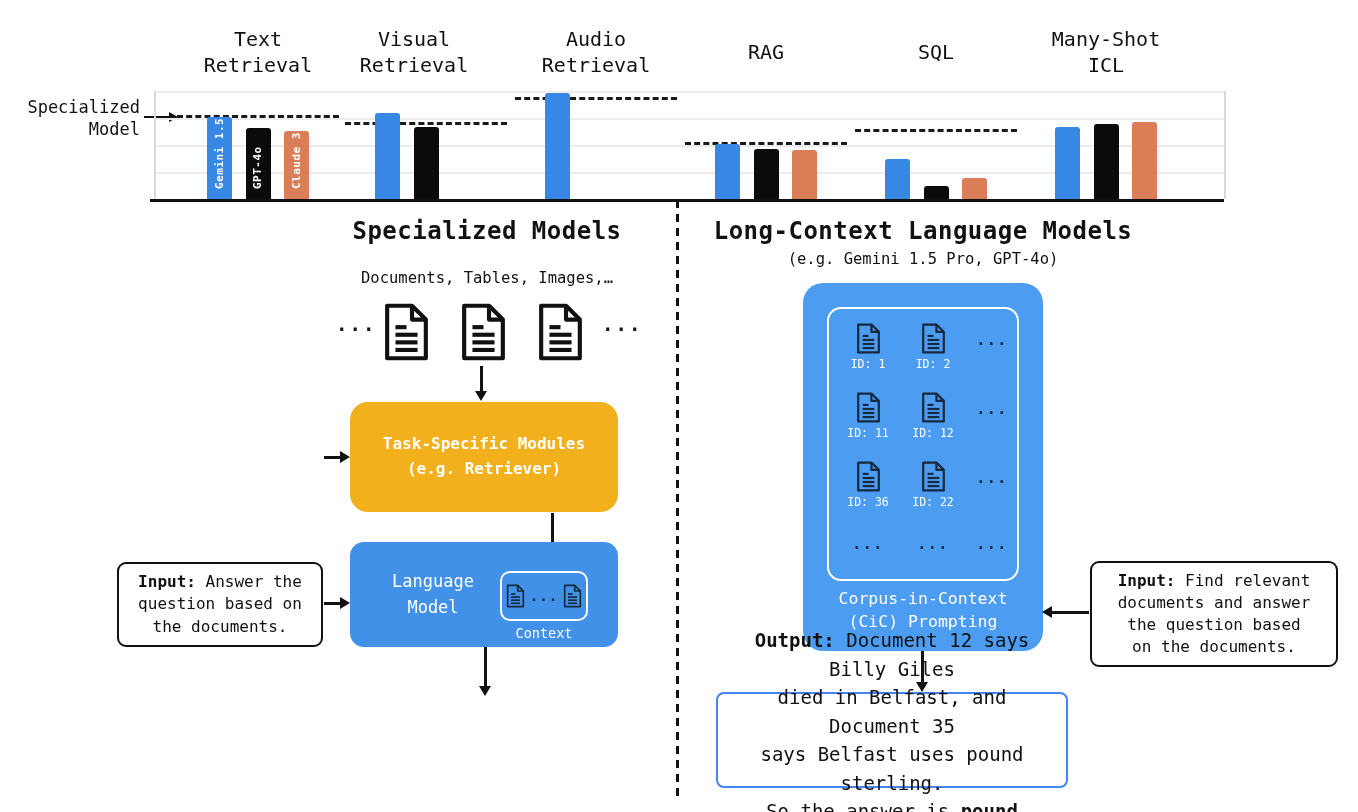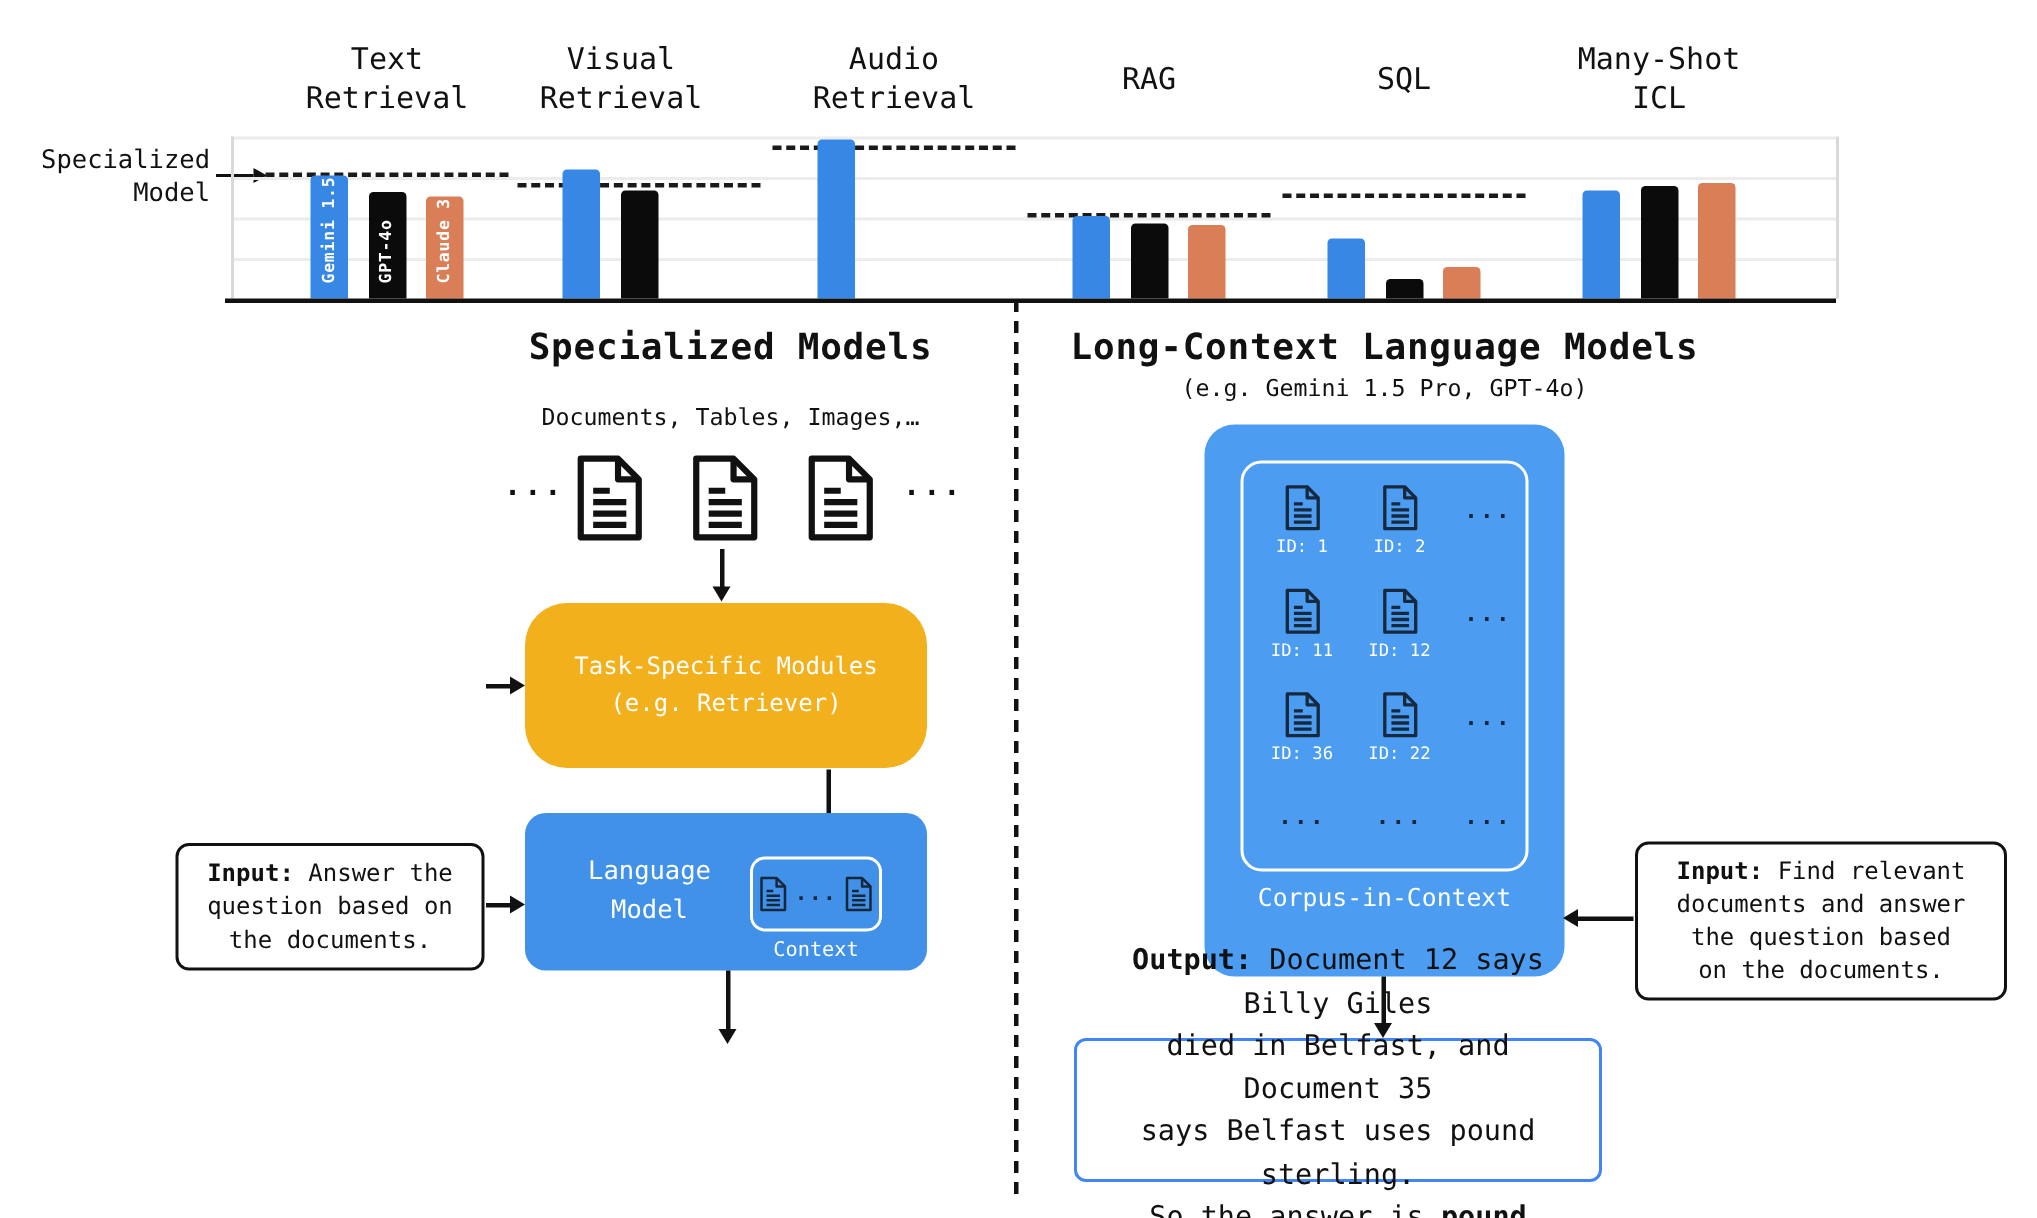--- a/index.html
+++ b/index.html
@@ -36,23 +36,23 @@
   
   .divider{position:absolute;left:676px;top:200px;width:3px;height:602px;
            background:repeating-linear-gradient(180deg,#111 0 8px,transparent 8px 14px);}
 
   
   .panel-title{position:absolute;text-align:center;font-size:24px;font-weight:bold;letter-spacing:.5px;}
   .panel-subtitle{position:absolute;text-align:center;font-size:15.5px;}
   .docs-ellipsis{position:absolute;font-size:19px;font-weight:bold;letter-spacing:2px;color:#111;}
   .doc-holder{position:absolute;line-height:0;}
 
-  .module-box{position:absolute;left:350px;top:402px;width:268px;height:110px;border-radius:28px;
+  .module-box{position:absolute;left:350px;top:402px;width:268px;height:110px;border-radius:18px;
               display:flex;flex-direction:column;align-items:center;justify-content:center;
-              color:#fff;font-size:16px;line-height:1.55;text-align:center;}
+              color:#fff;font-size:16px;line-height:1.55;text-align:center;font-weight:bold;}
   .code-box{position:absolute;left:188px;top:417px;width:135px;height:84px;background:#fff;
             border:2.5px solid #111;border-radius:8px;box-sizing:border-box;}
   .code-box pre{margin:6px 0 0 9px;font-family:inherit;font-size:14.5px;line-height:1.32;}
   .lm-box{position:absolute;left:350px;top:542px;width:268px;height:105px;border-radius:14px;color:#fff;}
   .lm-text{position:absolute;left:18px;top:0;height:100%;width:130px;display:flex;flex-direction:column;
            align-items:center;justify-content:center;font-size:17px;line-height:1.5;text-align:center;}
   .context-box{position:absolute;left:150px;top:29px;width:88px;height:50px;border:2.5px solid #fff;
                border-radius:10px;display:flex;align-items:center;justify-content:center;gap:5px;box-sizing:border-box;}
   .context-dots{color:#15283C;font-weight:bold;font-size:14px;letter-spacing:1px;line-height:1;}
   .context-label{position:absolute;left:150px;top:83px;width:88px;text-align:center;font-size:13.5px;color:#fff;}
@@ -300,20 +300,21 @@
           <div class="corpus-ellipsis">...</div>
         </div>
         <div class="corpus-row" style="top: 228px;">
           <div class="corpus-ellipsis bottom">...</div>
           <div class="corpus-ellipsis bottom">...</div>
           <div class="corpus-ellipsis bottom">...</div>
         </div>
       </div>
   </div>
   <div class="cic-line" style="top:589px">Corpus-in-Context</div>
+  <div class="cic-line" style="top:612px">(CiC) Prompting</div>
 
   <div class="io-box" style="left:1090px;top:561px;width:248px;height:106px;padding:0 10px">
     <div><span class="bold">Input:</span><span> Find relevant
 documents and answer
 the question based
 on the documents.</span></div>
   </div>
   <div class="hline" style="left:1051px;top:611px;width:38px"></div>
   <div class="head-left" style="left:1042px;top:606px"></div>
 

